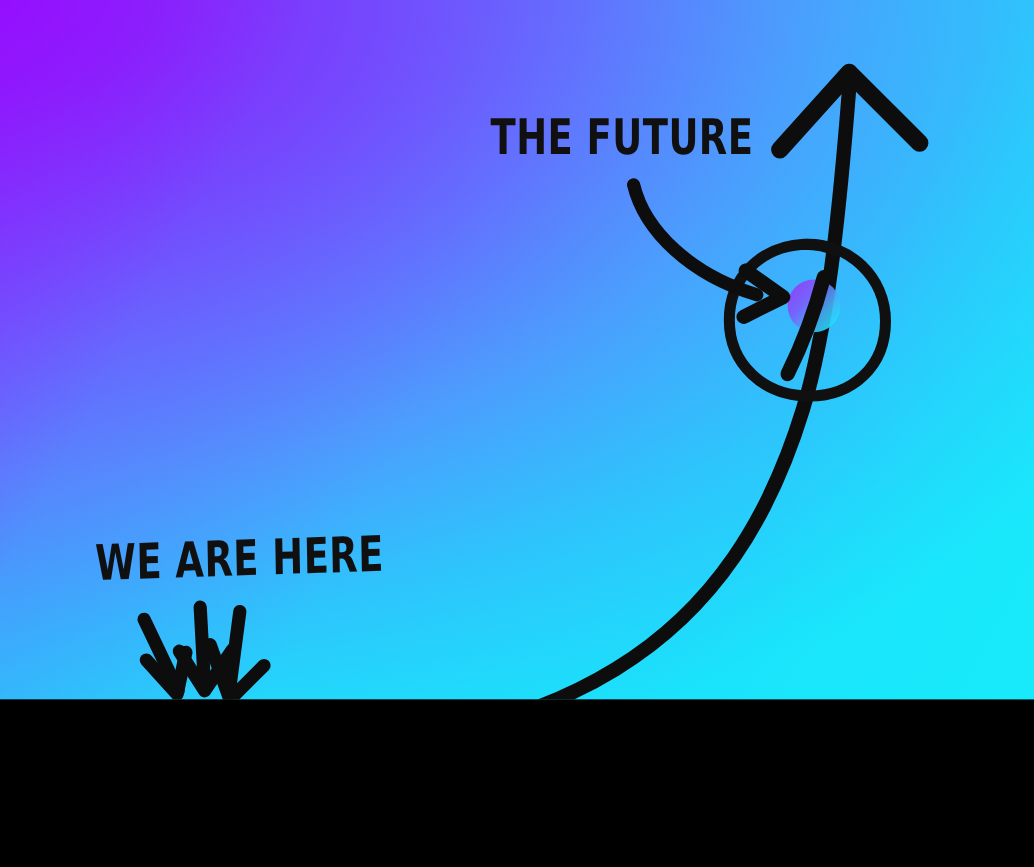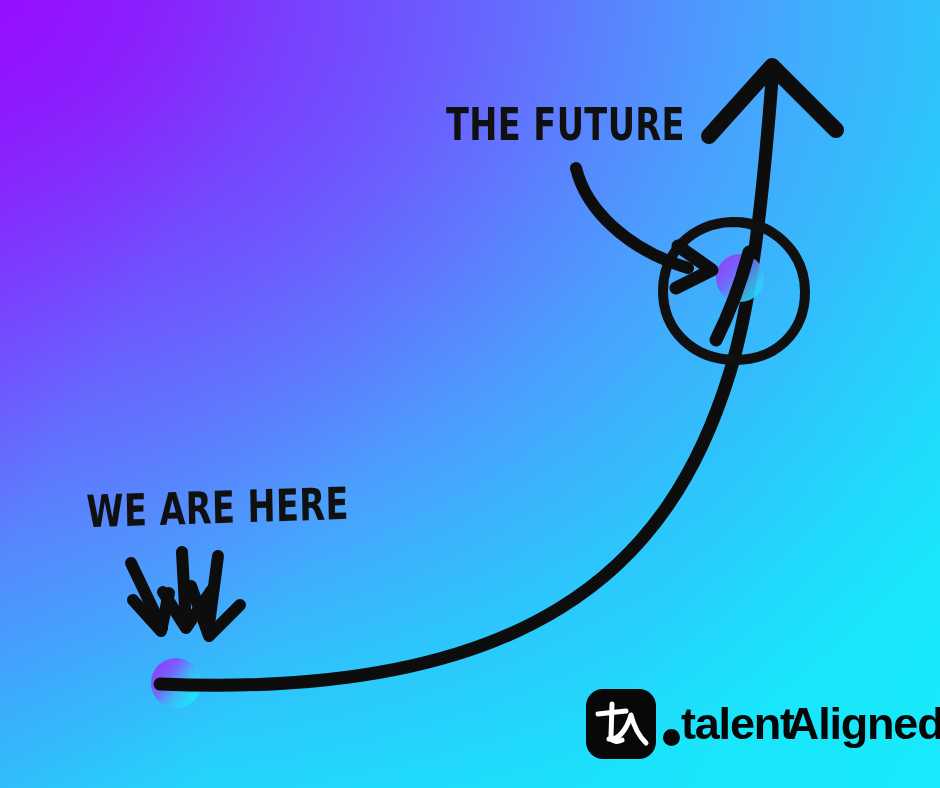--- a/index.html
+++ b/index.html
@@ -3,21 +3,21 @@
 <meta charset="utf-8">
 <style>
   html, body {
     margin: 0;
     padding: 0;
     background: #000;
   }
   #stage {
     position: relative;
     width: 940px;
-    height: 788px;
+    height: 636px;
     overflow: hidden;
     font-family: "Liberation Sans", sans-serif;
   }
   #bg {
     position: absolute;
     inset: 0;
     background:
       radial-gradient(130% 115% at 0% 0%,
         #9414ff 0%,
         #8a22fb 11%,

